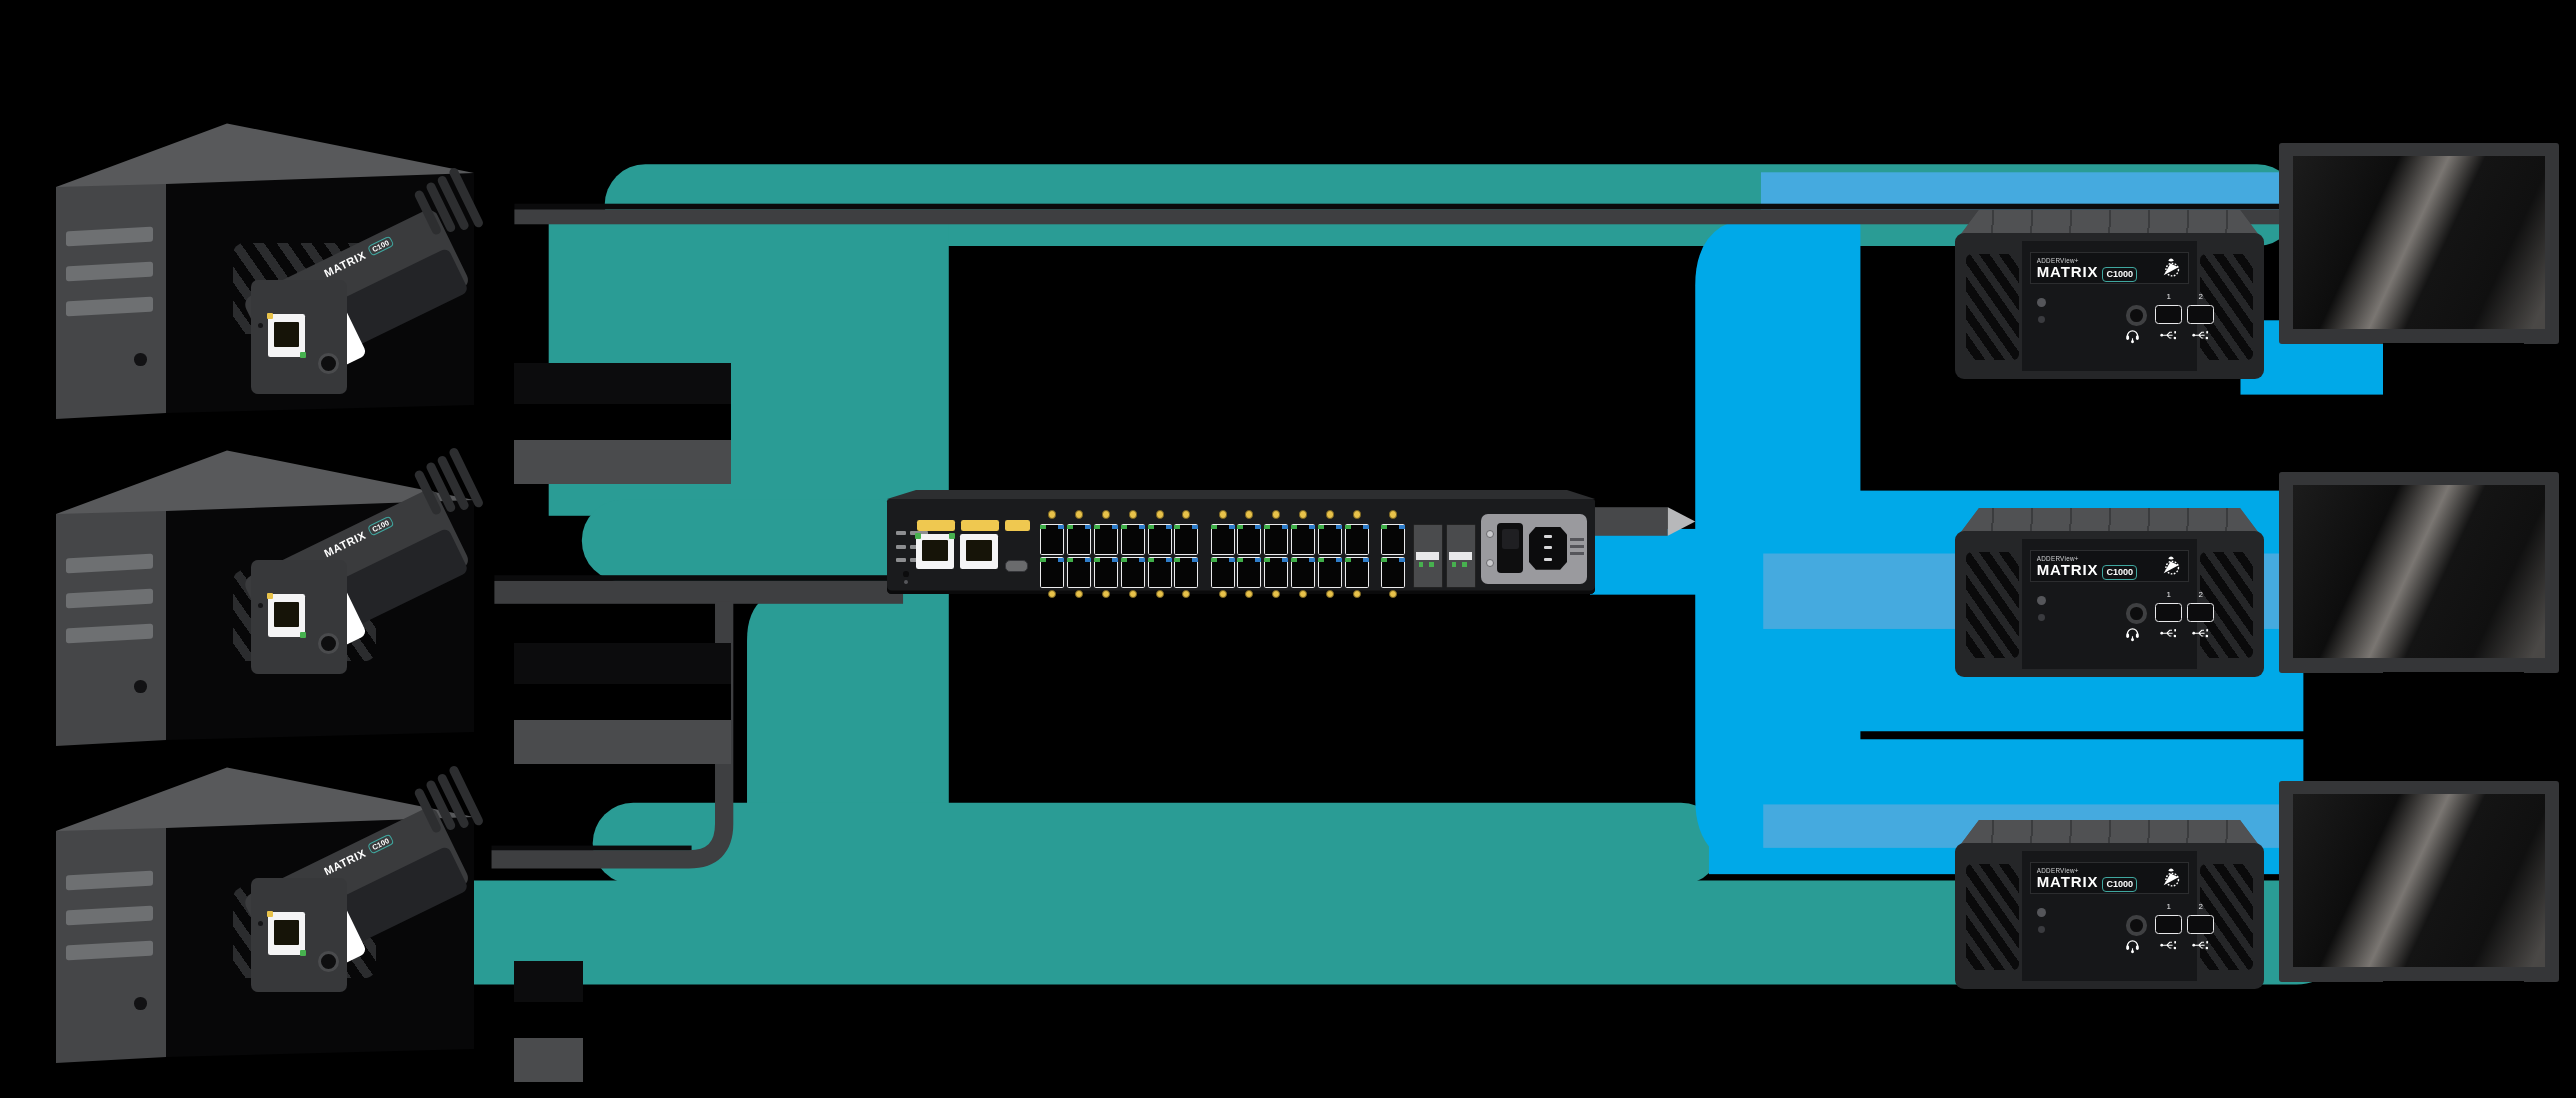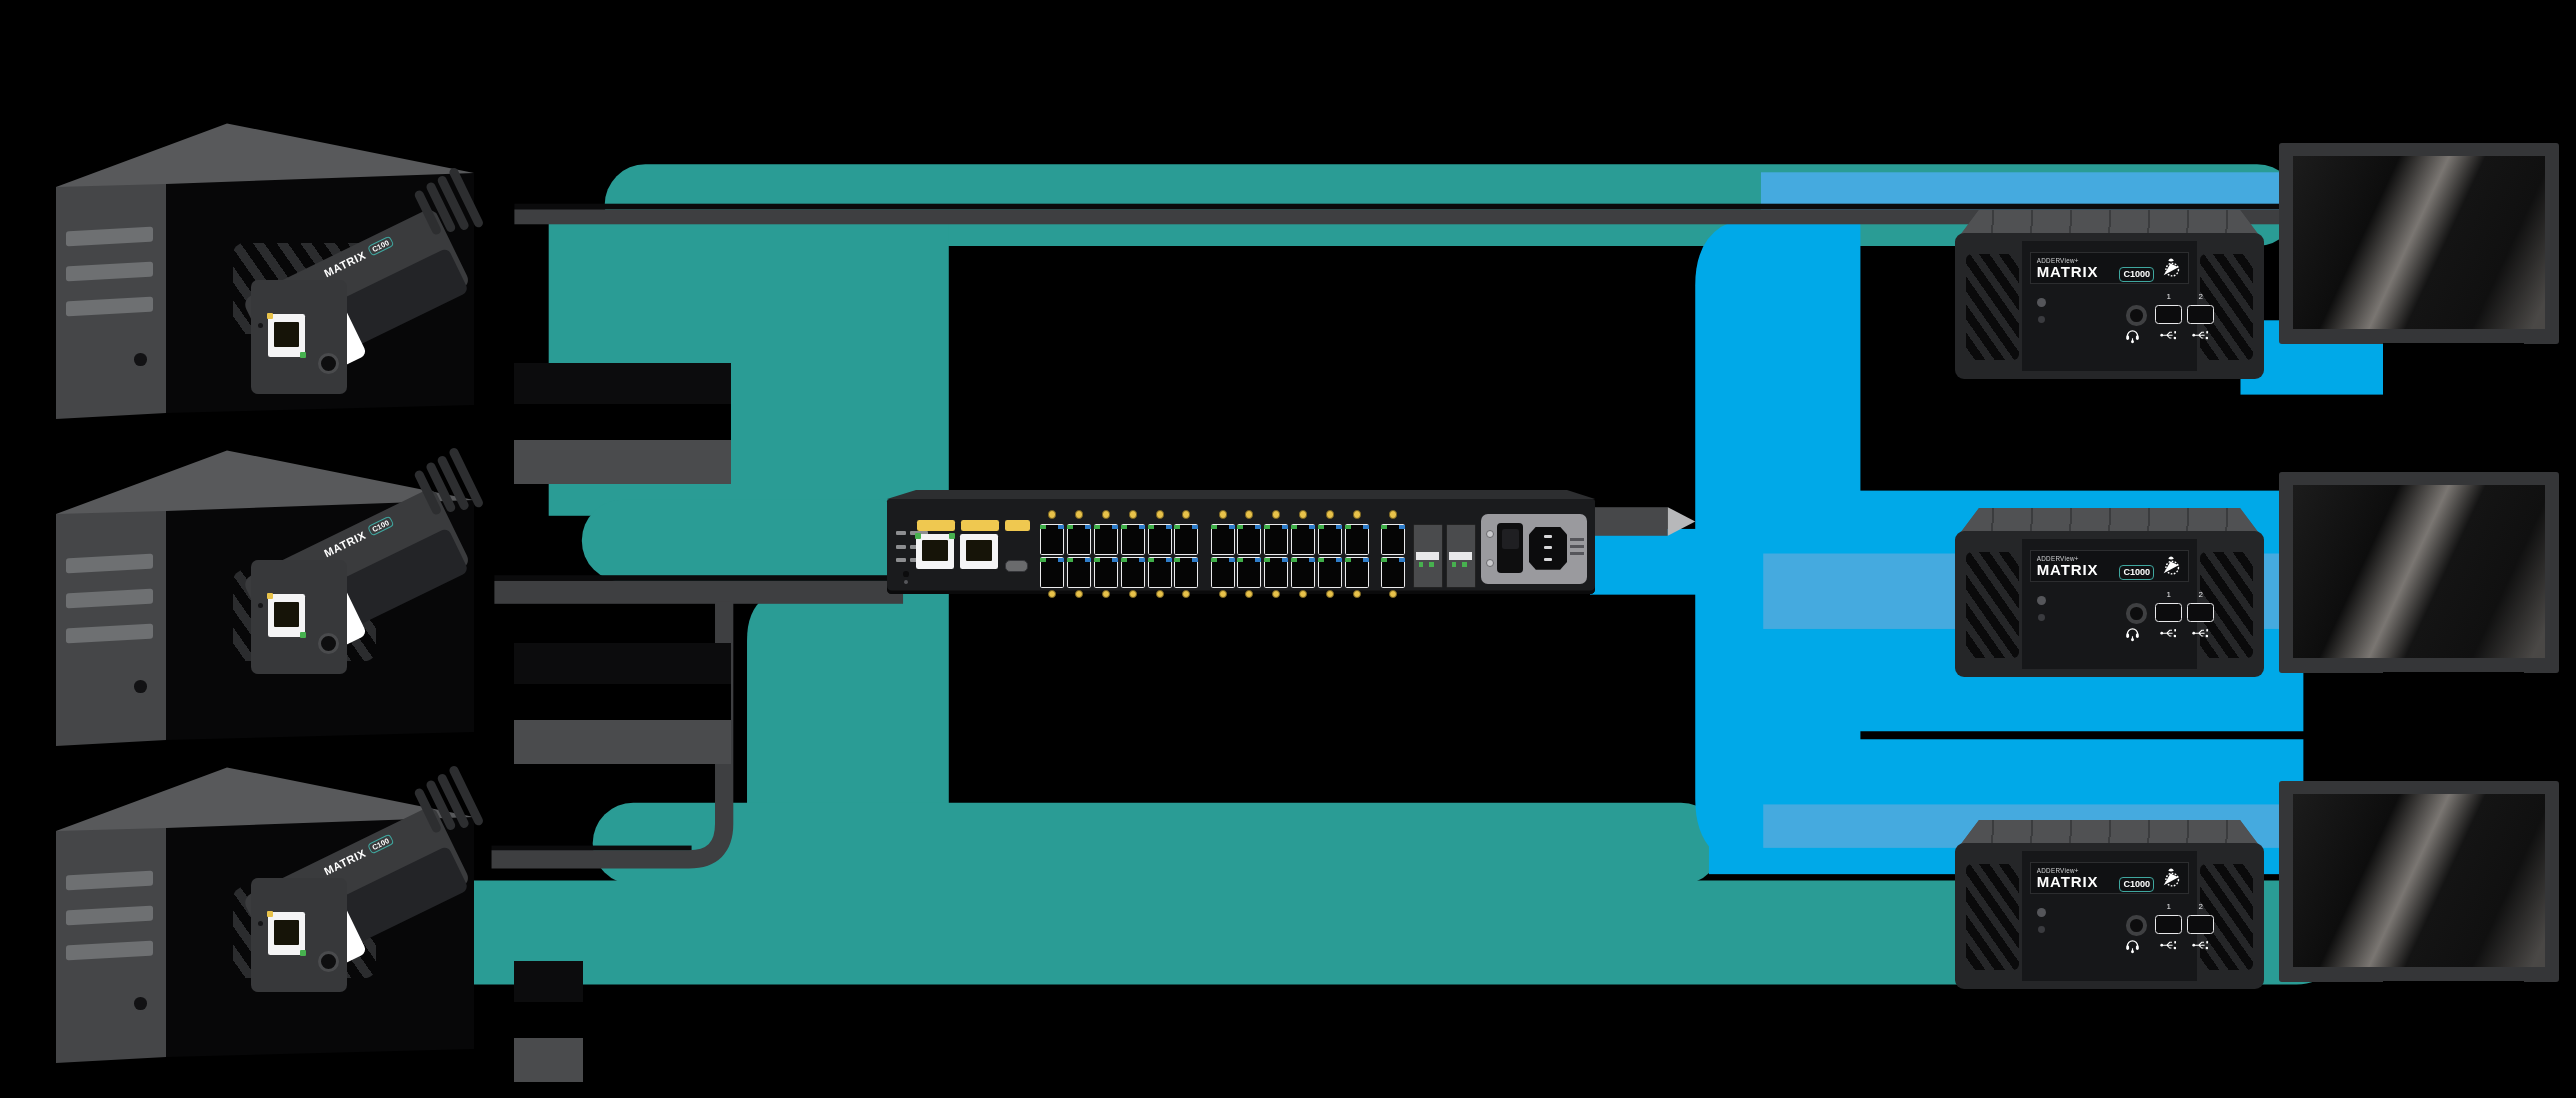--- a/index.html
+++ b/index.html
@@ -87,21 +87,21 @@
           background-image:repeating-linear-gradient(92deg,#505153 0 37px,#3B3C3E 37px 39px);}
   .rx-body{position:absolute;left:0;top:23px;width:309px;height:146px;background:#252628;border-radius:9.1px;}
   .rx-vent{position:absolute;top:20.6px;width:53px;height:106px;border-radius:5.7px;
            background:repeating-linear-gradient(55deg,transparent 0 7.4px,#0A0A0B 7.4px 16px);}
   .rx-panel{position:absolute;left:67px;top:8px;width:175px;height:130px;background:#161719;}
   .rx-strip{position:absolute;left:8px;top:11.4px;width:159px;height:32px;background:#101113;
             border:0.6px solid #2C2D2F;display:flex;align-items:center;padding:0 5.7px;box-sizing:border-box;}
   .rx-names{display:flex;flex-direction:column;line-height:1;}
   .rx-line{font-size:6.3px;color:#CFD0D2;letter-spacing:0.3px;}
   .rx-series{font-size:15px;font-weight:bold;color:#fff;letter-spacing:0.9px;}
-  .rx-badge{font-size:9.1px;line-height:12.6px;margin-left:21px;align-self:flex-end;margin-bottom:1.7px;}
+  .rx-badge{font-size:9.1px;line-height:12.6px;margin-left:4px;align-self:flex-end;margin-bottom:1.7px;}
   .viper{margin-left:auto;}
   .rx-led{position:absolute;border-radius:50%;}
   .rx-jack{position:absolute;left:104px;top:64px;width:12.6px;height:12.6px;border-radius:50%;
            background:#0d0d0e;border:4px solid #3F4042;}
   .icon{position:absolute;}
   .usb-num{position:absolute;top:51px;width:27.4px;text-align:center;color:#E8E8EA;font-size:8px;}
   .usb-port{position:absolute;top:64px;width:27.4px;height:19.4px;border:1.1px solid #E8E8EA;border-radius:3.4px;
             background:#0C0C0D;box-sizing:border-box;}
 
   

